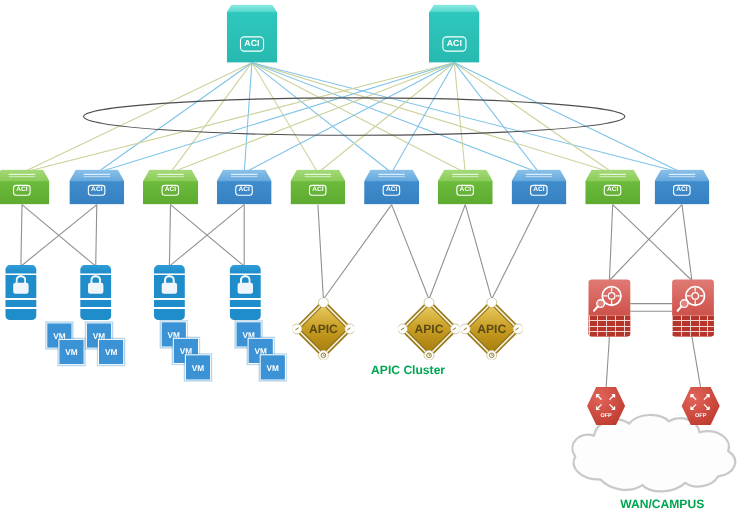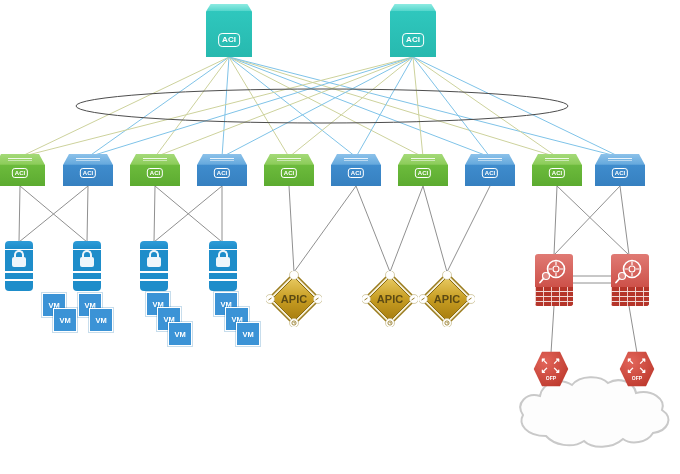--- a/index.html
+++ b/index.html
@@ -303,14 +303,16 @@
     <span class="arrows">↖ ↗</span>
     <span class="arrows">↙ ↘</span>
     <span class="rlabel">OFP</span>
   </div>
   <div class="node router" style="left:619px;top:351px;">
     <span class="arrows">↖ ↗</span>
     <span class="arrows">↙ ↘</span>
     <span class="rlabel">OFP</span>
   </div>
 
+  <div class="diagram-label" style="left:306px;top:331px;">APIC Cluster</div>
+  <div class="diagram-label" style="left:537px;top:453px;">WAN/CAMPUS</div>
 
 </div>
 
 </body></html>

